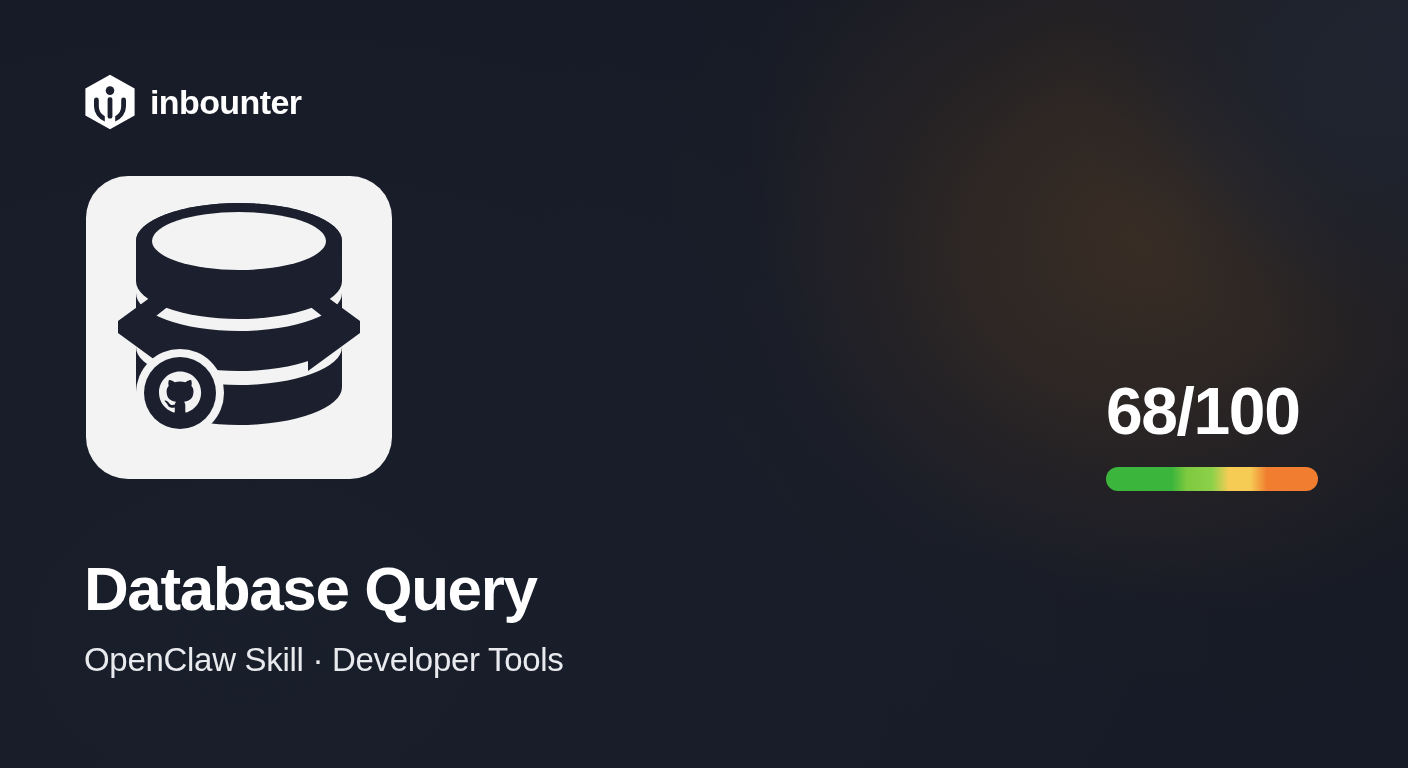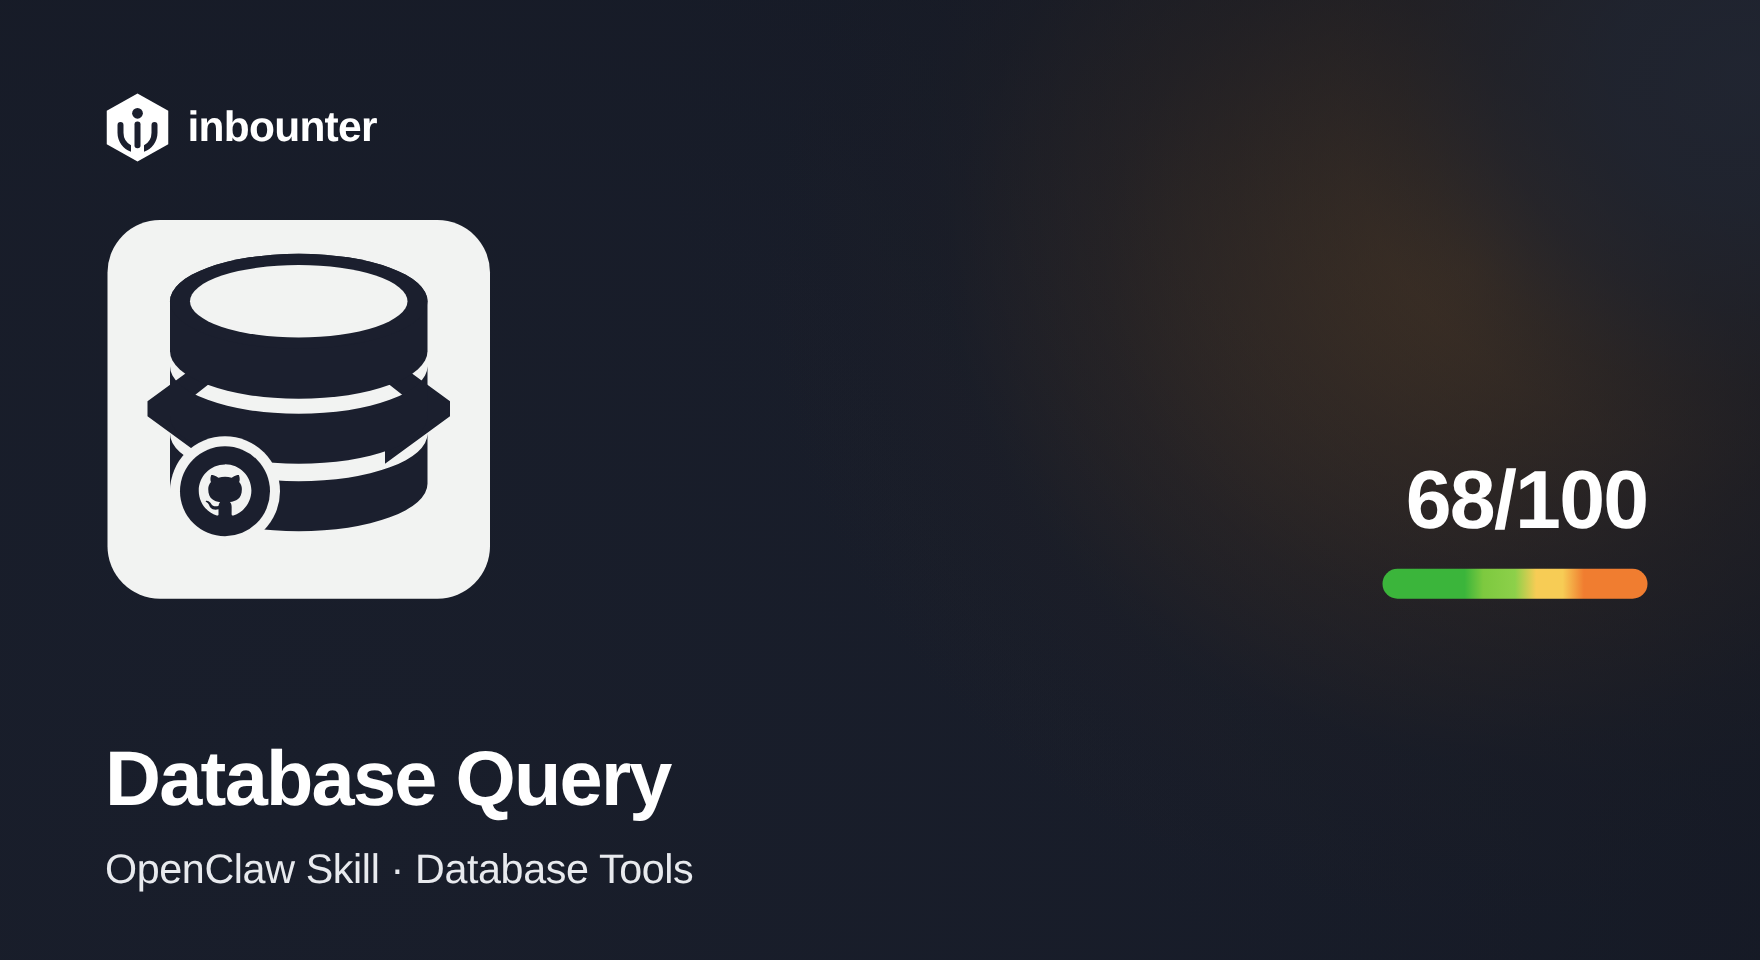--- a/index.html
+++ b/index.html
@@ -103,21 +103,20 @@
     justify-content: center;
   }
   .icon-art { width: 262px; height: 262px; display: block; }
 
   
   .headline {
     position: absolute;
     left: 84px;
     top: 556px;
     width: 900px;
-    margin-top: 35px;
   }
   .title {
     font-size: 62px;
     font-weight: bold;
     color: #ffffff;
     letter-spacing: -1.4px;
     line-height: 1.08;
     white-space: nowrap;
   }
   .subtitle {
@@ -127,23 +126,23 @@
     color: #e8eaee;
     letter-spacing: -0.3px;
     line-height: 1.1;
     white-space: nowrap;
   }
 
   
   .score-block {
     position: absolute;
     right: 90px;
-    top: 366px;
+    top: 378px;
     width: 212px;
-    text-align: right;
+    text-align: left;
   }
   .score-value {
     font-size: 66px;
     font-weight: bold;
     color: #ffffff;
     letter-spacing: -1.4px;
     line-height: 1;
     white-space: nowrap;
   }
   .score-bar {
@@ -210,21 +209,21 @@
           <circle cx="72" cy="196" r="44" fill="#f2f3f2"></circle>
           <circle cx="72" cy="196" r="36" fill="#1b1f2e"></circle>
           <path fill="#f2f3f2" d="M72 174.5 c-11.6 0 -21 9.4 -21 21 c0 9.3 6 17.1 14.4 19.9 c1.05 0.2 1.43 -0.46 1.43 -1.01 c0 -0.5 -0.02 -2.16 -0.03 -3.92 c-5.86 1.27 -7.1 -2.5 -7.1 -2.5 c-0.96 -2.44 -2.34 -3.09 -2.34 -3.09 c-1.91 -1.31 0.14 -1.28 0.14 -1.28 c2.12 0.15 3.23 2.18 3.23 2.18 c1.88 3.22 4.93 2.29 6.13 1.75 c0.19 -1.36 0.73 -2.29 1.33 -2.82 c-4.68 -0.53 -9.6 -2.34 -9.6 -10.42 c0 -2.3 0.82 -4.18 2.17 -5.66 c-0.22 -0.53 -0.94 -2.68 0.21 -5.59 c0 0 1.77 -0.57 5.8 2.16 c1.68 -0.47 3.49 -0.7 5.28 -0.71 c1.79 0.01 3.6 0.24 5.29 0.71 c4.02 -2.73 5.79 -2.16 5.79 -2.16 c1.15 2.91 0.43 5.06 0.21 5.59 c1.35 1.48 2.17 3.36 2.17 5.66 c0 8.1 -4.93 9.88 -9.62 10.4 c0.76 0.65 1.43 1.94 1.43 3.91 c0 2.82 -0.02 5.1 -0.02 5.79 c0 0.56 0.38 1.22 1.44 1.01 c8.39 -2.8 14.38 -10.6 14.38 -19.9 c0 -11.6 -9.4 -21 -21 -21 z"></path>
         </g>
       </svg>
     </span>
   </div>
 
   <div class="headline">
     <div class="title">Database Query</div>
-    <div class="subtitle">OpenClaw Skill · Database Tools</div>
+    <div class="subtitle">OpenClaw Skill · Developer Tools</div>
   </div>
 
   <div class="score-block">
     <div class="score-value">68/100</div>
     <div class="score-bar"></div>
   </div>
 
 </div>
 
 </body></html>

